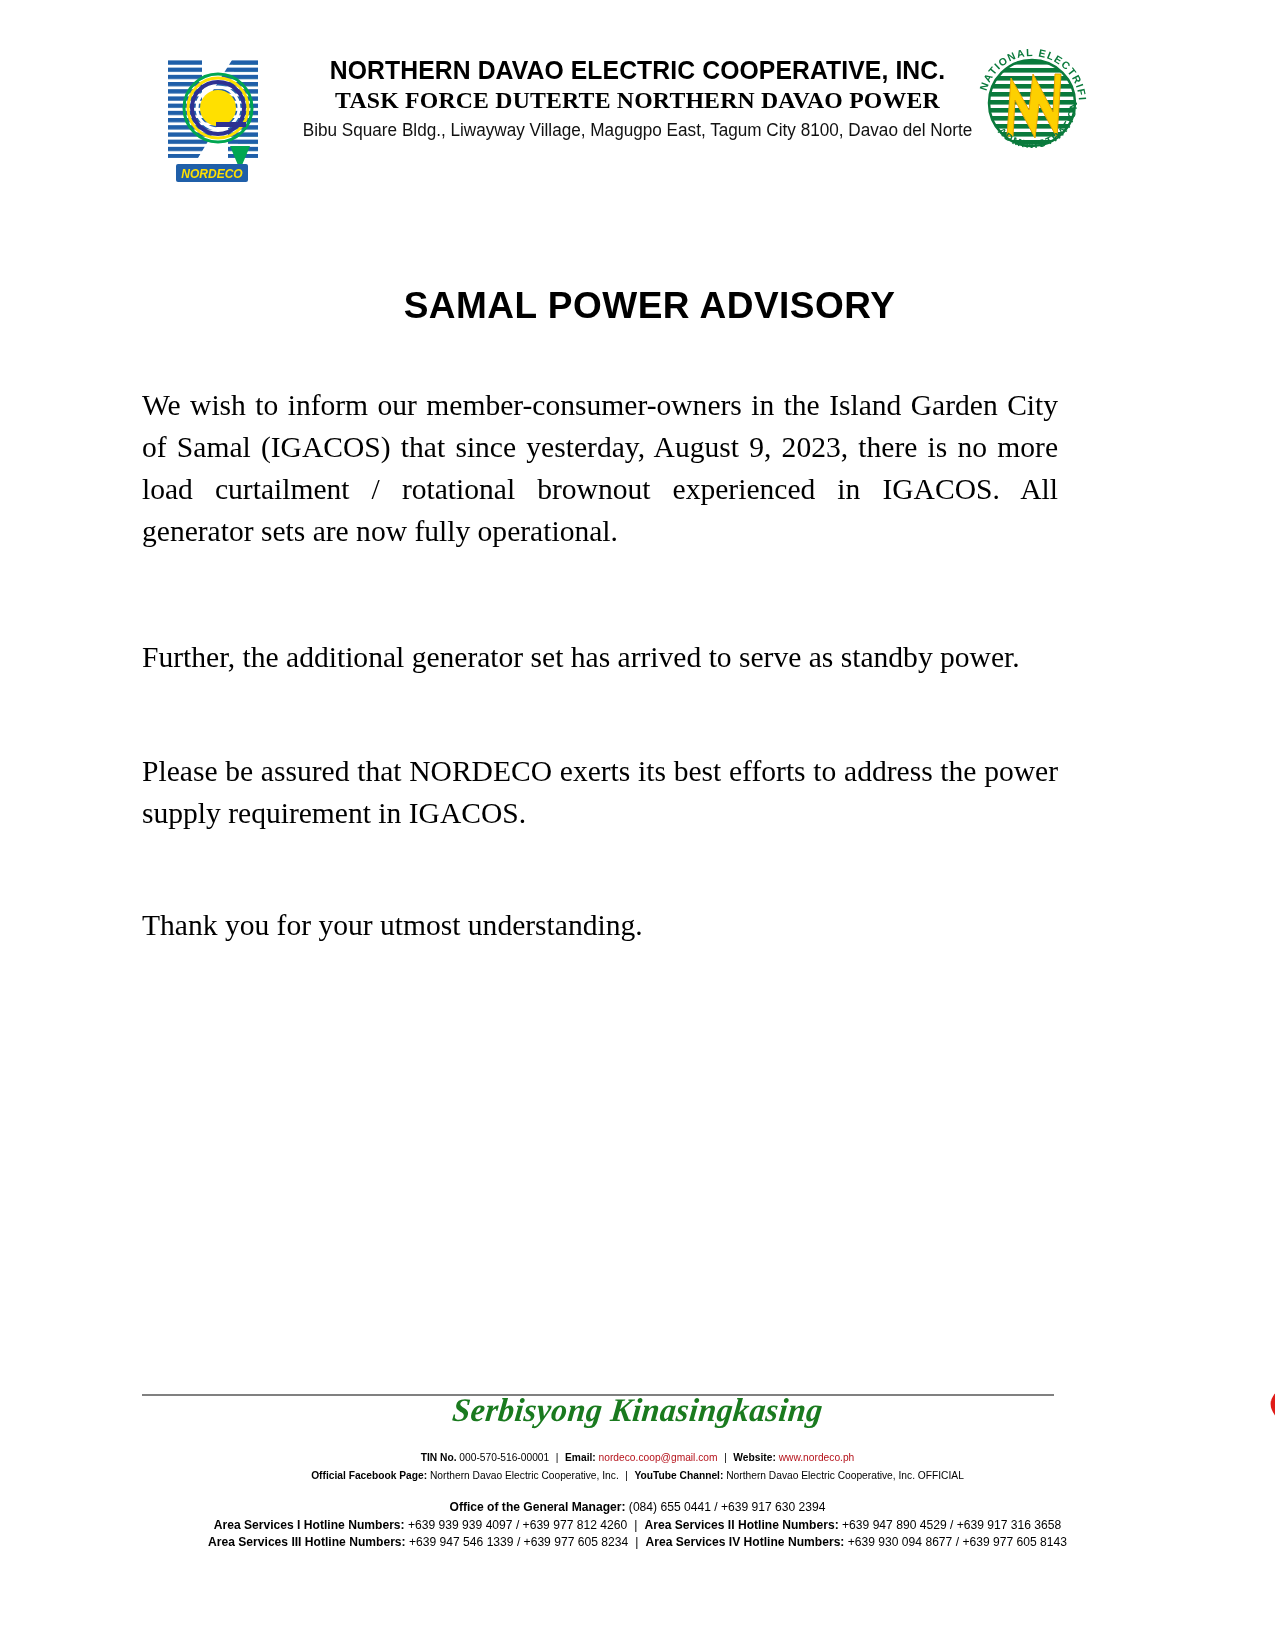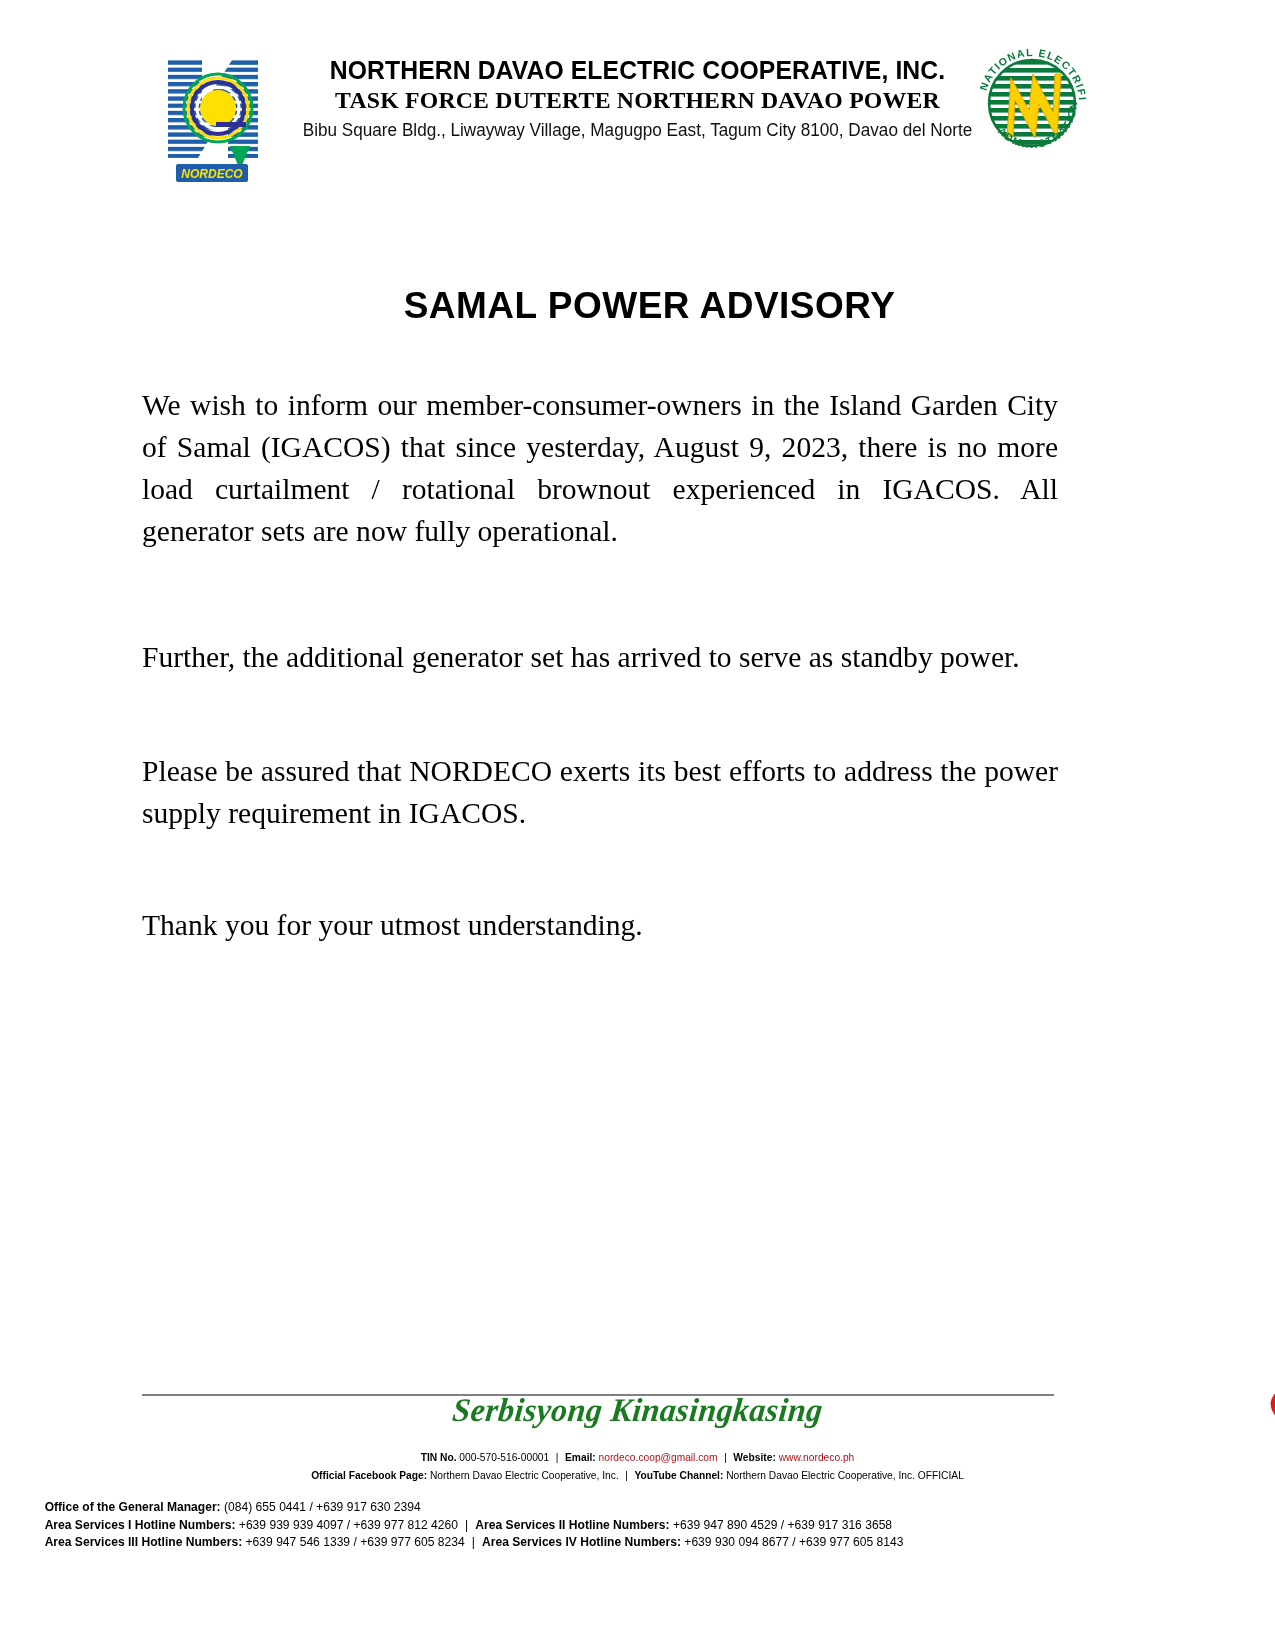--- a/index.html
+++ b/index.html
@@ -173,21 +173,21 @@
     display: block;
   }
   .footer-block b { font-weight: bold; }
   .red { color: #b5121b; }
 
   .footer-block2 {
     position: absolute;
     left: 0;
     top: 1498px;
     width: 1275px;
-    text-align: left;
+    text-align: center;
     font-family: "Liberation Sans", sans-serif;
     font-size: 13px;
     line-height: 17.5px;
     color: #000;
   }
   .footer-block2 .ln {
     white-space: nowrap;
     transform: scaleX(0.93);
     display: block;
   }

